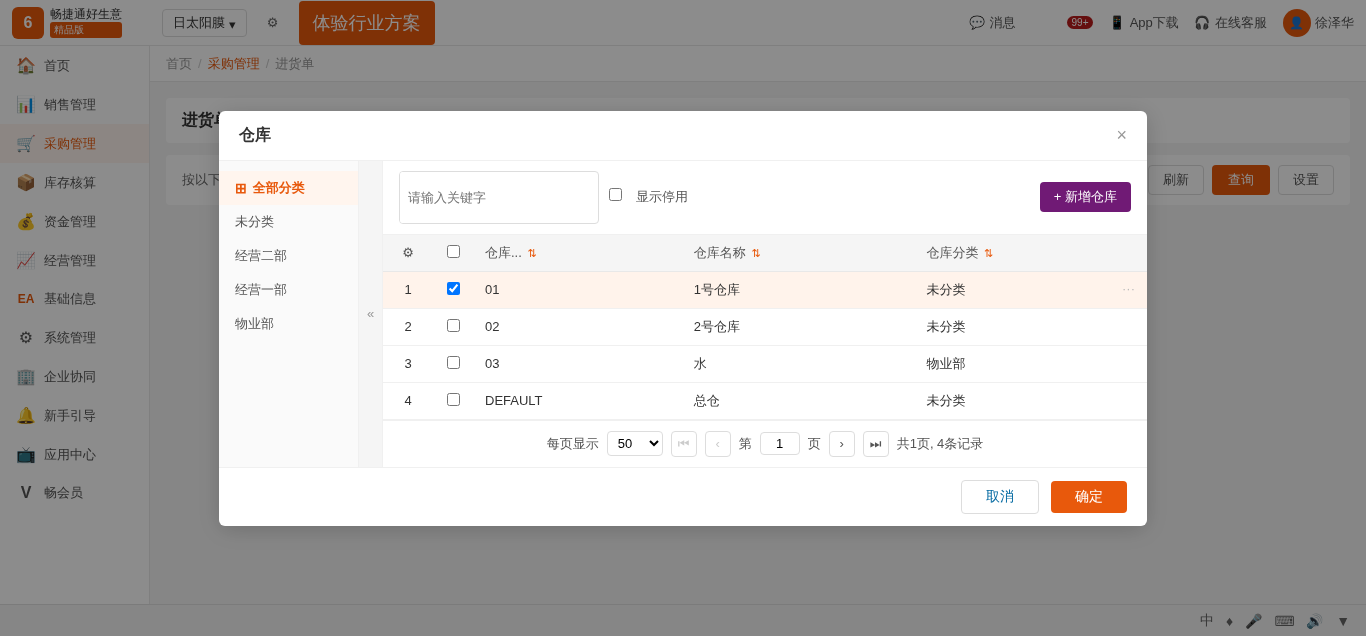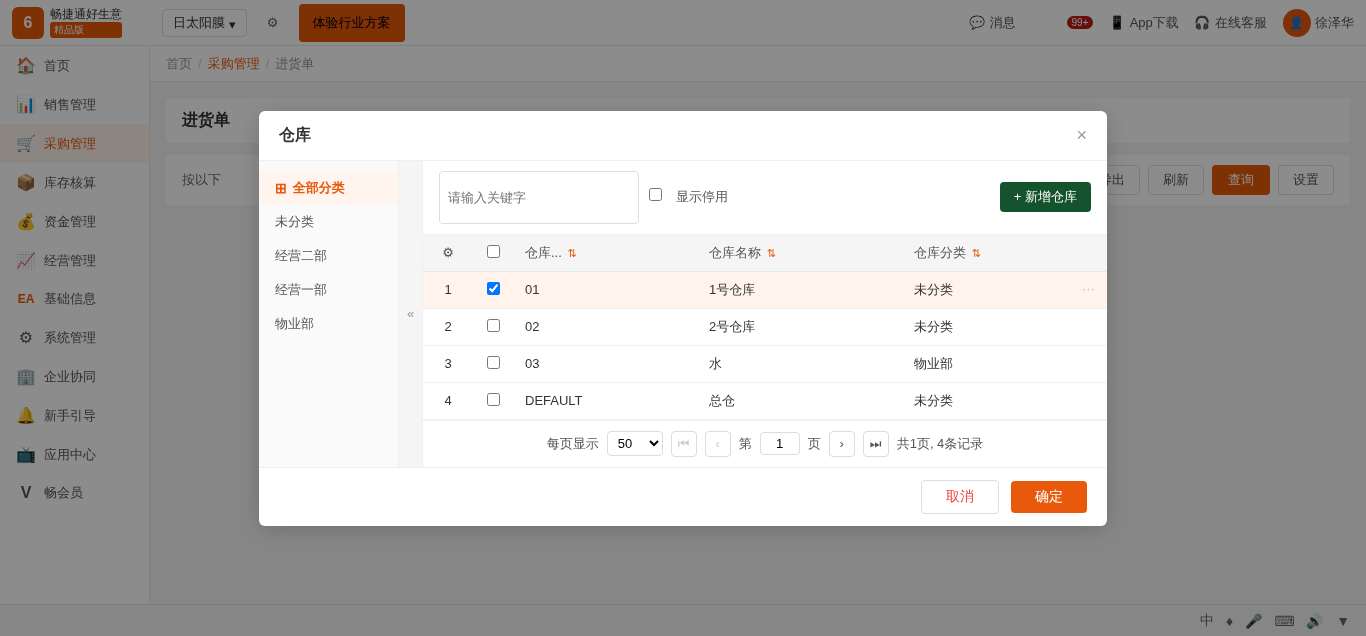--- a/index.html
+++ b/index.html
@@ -40,26 +40,26 @@
       padding: 4px 10px;
       border: 1px solid #ddd;
       border-radius: 4px;
       cursor: pointer;
       font-size: 13px;
       color: #333;
     }
     .nav-gear { width: 32px; height: 32px; display: flex; align-items: center; justify-content: center; cursor: pointer; color: #666; }
     .nav-industry-btn {
       background: #e8590c;
-      color: #000000;
+      color: #ffffff;
       border: none;
       padding: 10px 14px;
       border-radius: 4px;
       cursor: pointer;
-      font-size: 13px;
+      font-size: 18px;
     }
     .nav-right { display: flex; align-items: center; gap: 16px; }
     .nav-right-item { display: flex; align-items: center; gap: 4px; cursor: pointer; color: #555; font-size: 13px; }
     .badge-red {
       background: #b91c1c;
       color: #fff;
       border-radius: 10px;
       font-size: 10px;
       padding: 1px 5px;
       min-width: 18px;
@@ -160,21 +160,21 @@
       inset: 0;
       background: rgba(0,0,0,0.45);
       z-index: 1000;
       display: flex;
       align-items: center;
       justify-content: center;
     }
     .modal {
       background: #fff;
       border-radius: 6px;
-      width: 848px;
+      width: 928px;
       max-height: 580px;
       display: flex;
       flex-direction: column;
       box-shadow: 0 4px 24px rgba(0,0,0,0.18);
     }
     .modal-header {
       padding: 14px 20px;
       border-bottom: 1px solid #f0f0f0;
       display: flex;
       align-items: center;
@@ -244,21 +244,21 @@
       border: none;
       outline: none;
       padding: 18px 8px;
       font-size: 13px;
       flex: 1;
     }
     .search-btn { padding: 5px 8px; cursor: pointer; color: #999; background: #fff; border: none; }
     .checkbox-label { display: flex; align-items: flex-start; gap: 14px; color: #555; cursor: pointer; font-size: 13px; }
     .add-btn {
       margin-left: auto;
-      background: #14532d;
+      background: #701a75;
       color: #fff;
       border: none;
       padding: 6px 14px;
       border-radius: 4px;
       cursor: pointer;
       font-size: 13px;
     }
 
     
     .modal-table-wrap {
@@ -334,21 +334,21 @@
     .modal-footer {
       padding: 12px 20px;
       border-top: 1px solid #f0f0f0;
       display: flex;
       align-items: center;
       justify-content: flex-end;
       gap: 12px;
     }
     .btn-cancel {
       background: #fff;
-      color: #ef4444;
+      color: #0369a1;
       border: 1px solid #ddd;
       padding: 7px 24px;
       border-radius: 4px;
       cursor: pointer;
       font-size: 14px;
     }
     .btn-confirm {
       background: #e8590c;
       color: #fff;
       border: none;

